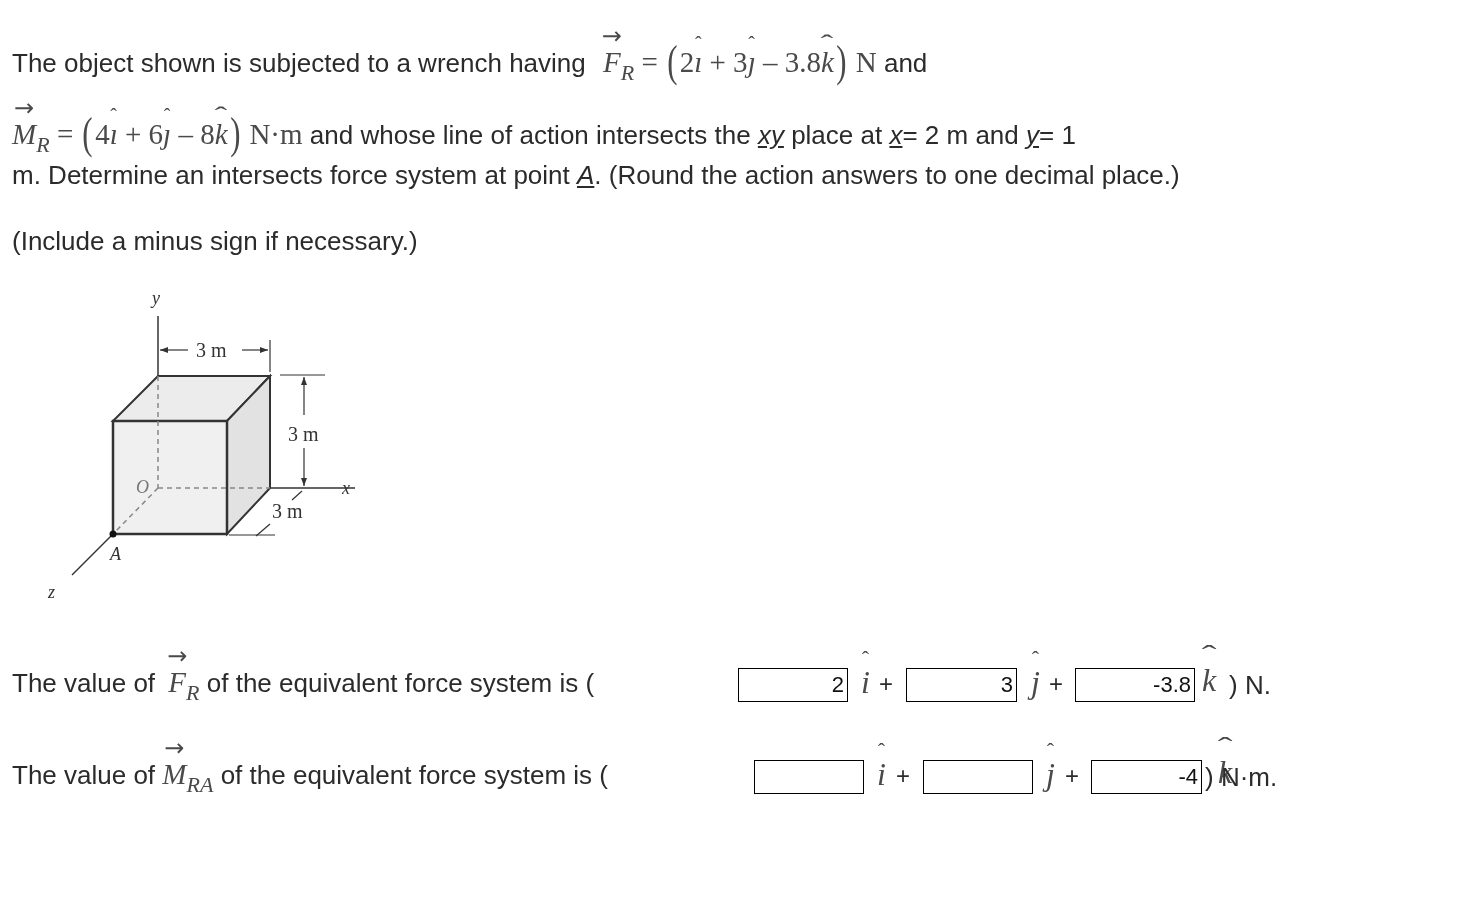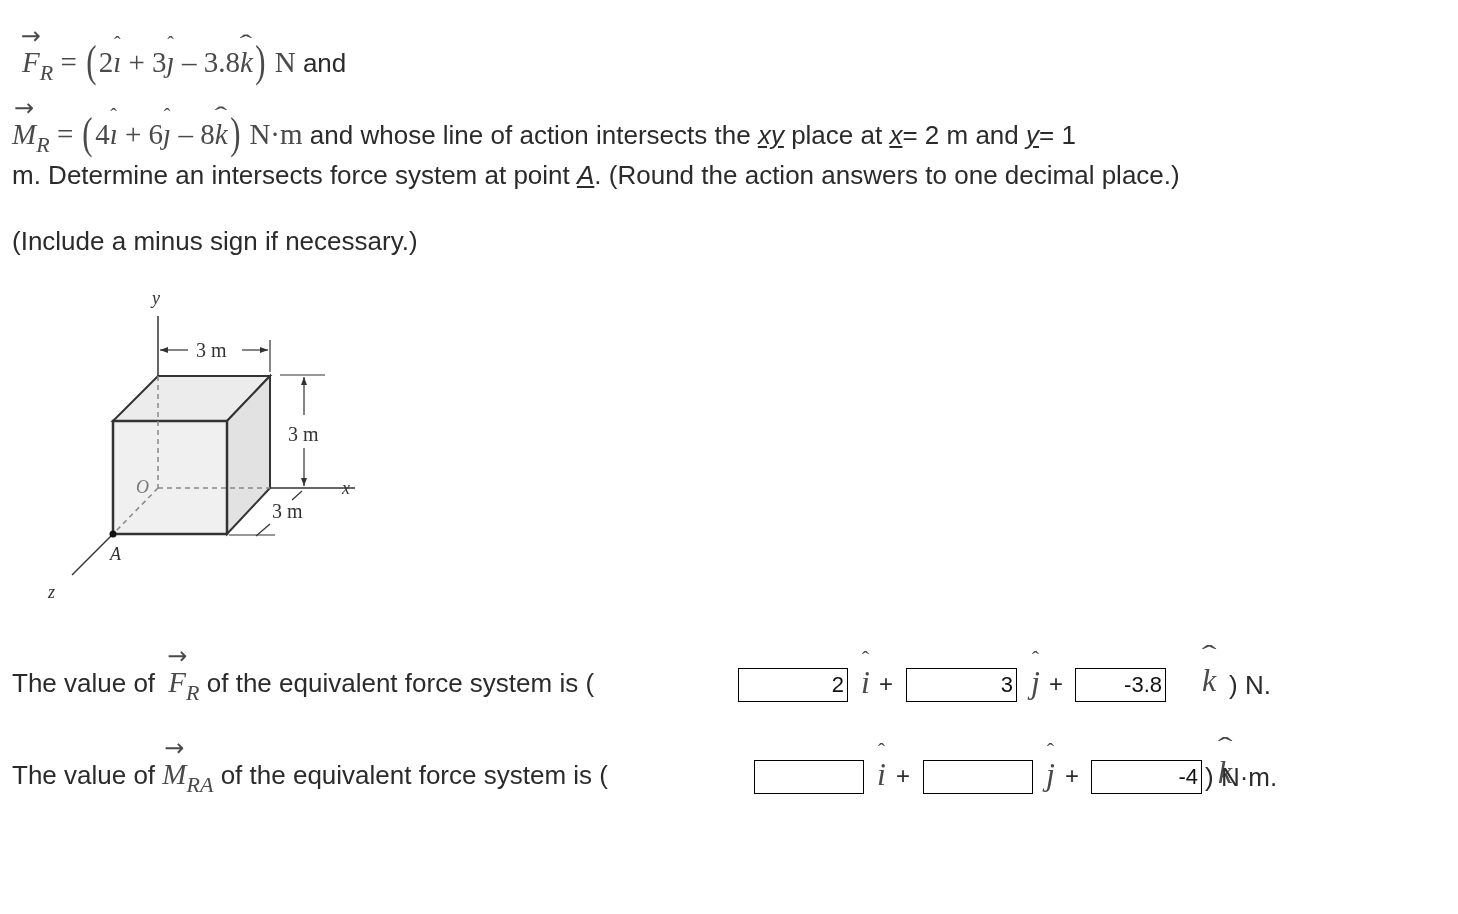--- a/index.html
+++ b/index.html
@@ -23,20 +23,21 @@
   .uv { position:absolute; font-family:"Liberation Serif", serif; font-style:italic; color:#4a4a4a; font-size:32px; }
   .uv .h { position:absolute; left:50%; transform:translateX(-50%); top:-18px; font-style:normal; font-size:22px; }
   .uvk .h { top:-22px; font-size:26px; transform:translateX(-50%) scaleX(1.7); }
   .plus { position:absolute; font-size:24px; }
   svg text { font-family:"Liberation Serif", serif; }
 </style>
 </head>
 <body>
 
 <div class="line" style="top:36px;">
+  <span>The object shown is subjected to a wrench having</span>
   <span class="math" style="margin-left:10px;">
     <span class="vec mi"><span class="arr">→</span><span>F</span></span><span class="sub">R</span>
     <span> = </span><span class="paren">(</span><span>2</span><span class="hat"><span class="h">ˆ</span>ı</span>
     <span>+ 3</span><span class="hat"><span class="h">ˆ</span>ȷ</span>
     <span>– 3.8</span><span class="hat hatw"><span class="h">ˆ</span>k</span><span class="paren">)</span>
     <span>N</span>
   </span>
   <span>and</span>
 </div>
 
@@ -112,21 +113,21 @@
     <span class="vec mi"><span class="arr">→</span><span>F</span></span><span class="sub">R</span>
   </span>
   <span>of the equivalent force system is (</span>
 </div>
 <input class="ans-input" type="text" style="left: 738px; top: 668px; width: 110px;" value="2">
 <span class="uv" style="left:861px; top:664px;"><span class="h">ˆ</span><span>i</span></span>
 <span class="plus" style="left:879px; top:670px;">+</span>
 <input class="ans-input" type="text" style="left: 906px; top: 668px; width: 111px;" value="3">
 <span class="uv" style="left:1031px; top:664px;"><span class="h">ˆ</span><span>j</span></span>
 <span class="plus" style="left:1049px; top:670px;">+</span>
-<input class="ans-input" type="text" style="left: 1075px; top: 668px; width: 91px;" value="-3.8">
+<input class="ans-input" type="text" style="left: 1075px; top: 668px; width: 120px;" value="-3.8">
 <span class="uv uvk" style="left:1202px; top:662px;"><span class="h">ˆ</span><span>k</span></span>
 <span class="unit" style="left:1229px; top:670px;">) N.</span>
 
 <div class="line" style="top:760px;">
   <span>The value of</span>
   <span class="math">
     <span class="vec mi"><span class="arr">→</span><span>M</span></span><span class="sub">RA</span>
   </span>
   <span>of the equivalent force system is (</span>
 </div>

